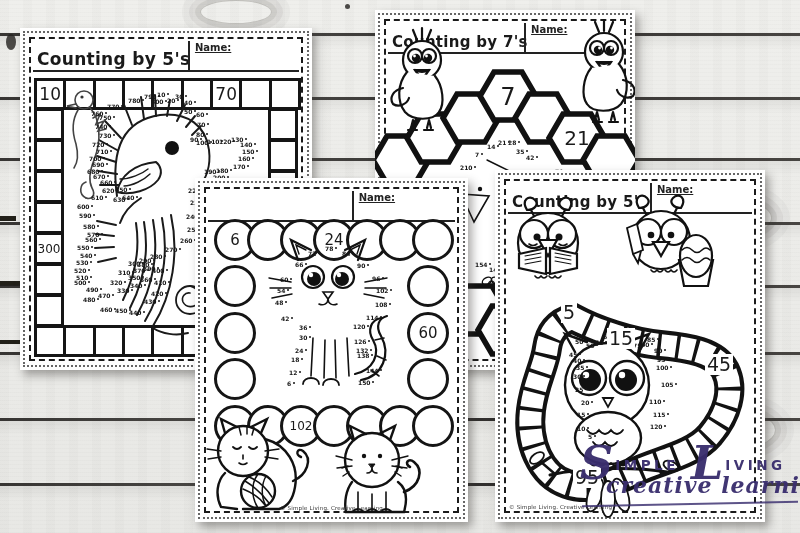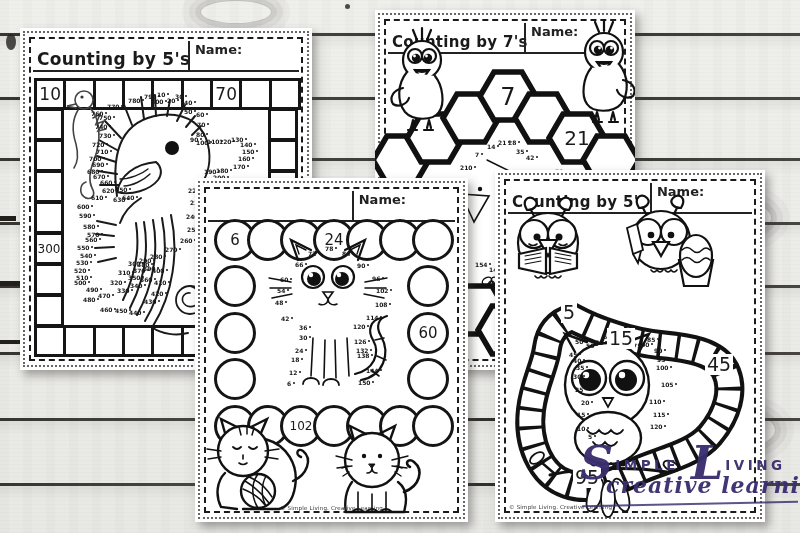--- a/index.html
+++ b/index.html
@@ -20,21 +20,21 @@
   .mark{position:absolute;background:#222019;}
 
   
   .page{position:absolute;background:#fff;box-shadow:4px 5px 9px rgba(50,48,45,.42);}
   .page::before{content:"";position:absolute;inset:3px;border:2px dotted #666;pointer-events:none;}
   .frame{position:absolute;inset:9px;border:2.5px dashed #1b1b1b;}
   .titlebar{position:absolute;left:13px;right:13px;top:13px;height:29px;border-bottom:2px solid #222;}
   .ptitle{position:absolute;left:4px;bottom:1px;margin:0;font-weight:700;font-size:17px;letter-spacing:.3px;color:#1a1a1a;font-family:"DejaVu Sans",sans-serif;}
   .p-sixes .ptitle,.p-fives .ptitle,.p-sevens .ptitle{font-size:15px;}
   .namebox{position:absolute;right:0;top:0;bottom:0;width:41%;border-left:2px solid #222;}
-  .nlabel{position:absolute;left:5px;top:1px;font-size:13px;font-weight:700;color:#222;}
+  .nlabel{position:absolute;left:5px;top:1px;font-size:10px;font-weight:700;color:#222;text-decoration:underline;}
 
   .dots{position:absolute;inset:0;}
   .dtd{position:absolute;font-size:6px;font-weight:700;line-height:1;color:#161616;white-space:nowrap;}
   .dtd::after{content:"";display:inline-block;width:2.2px;height:2.2px;background:#161616;border-radius:50%;margin-left:1.5px;vertical-align:2px;}
 
   .sq{position:absolute;box-sizing:border-box;border:3.5px solid #151515;background:#fff;display:flex;align-items:center;justify-content:center;font-size:17px;font-weight:500;color:#1a1a1a;font-family:"DejaVu Sans",sans-serif;}
   .rc{position:absolute;box-sizing:border-box;width:42px;height:42px;border:3.5px solid #151515;border-radius:50%;background:#fff;display:flex;align-items:center;justify-content:center;font-size:15px;color:#1a1a1a;}
   .plab{position:absolute;font-size:19px;color:#1a1a1a;background:#fff;padding:0 2px;line-height:1.1;}
   .copyright{position:absolute;font-size:5.5px;color:#333;letter-spacing:.2px;}
   .art{position:absolute;inset:0;width:100%;height:100%;}

